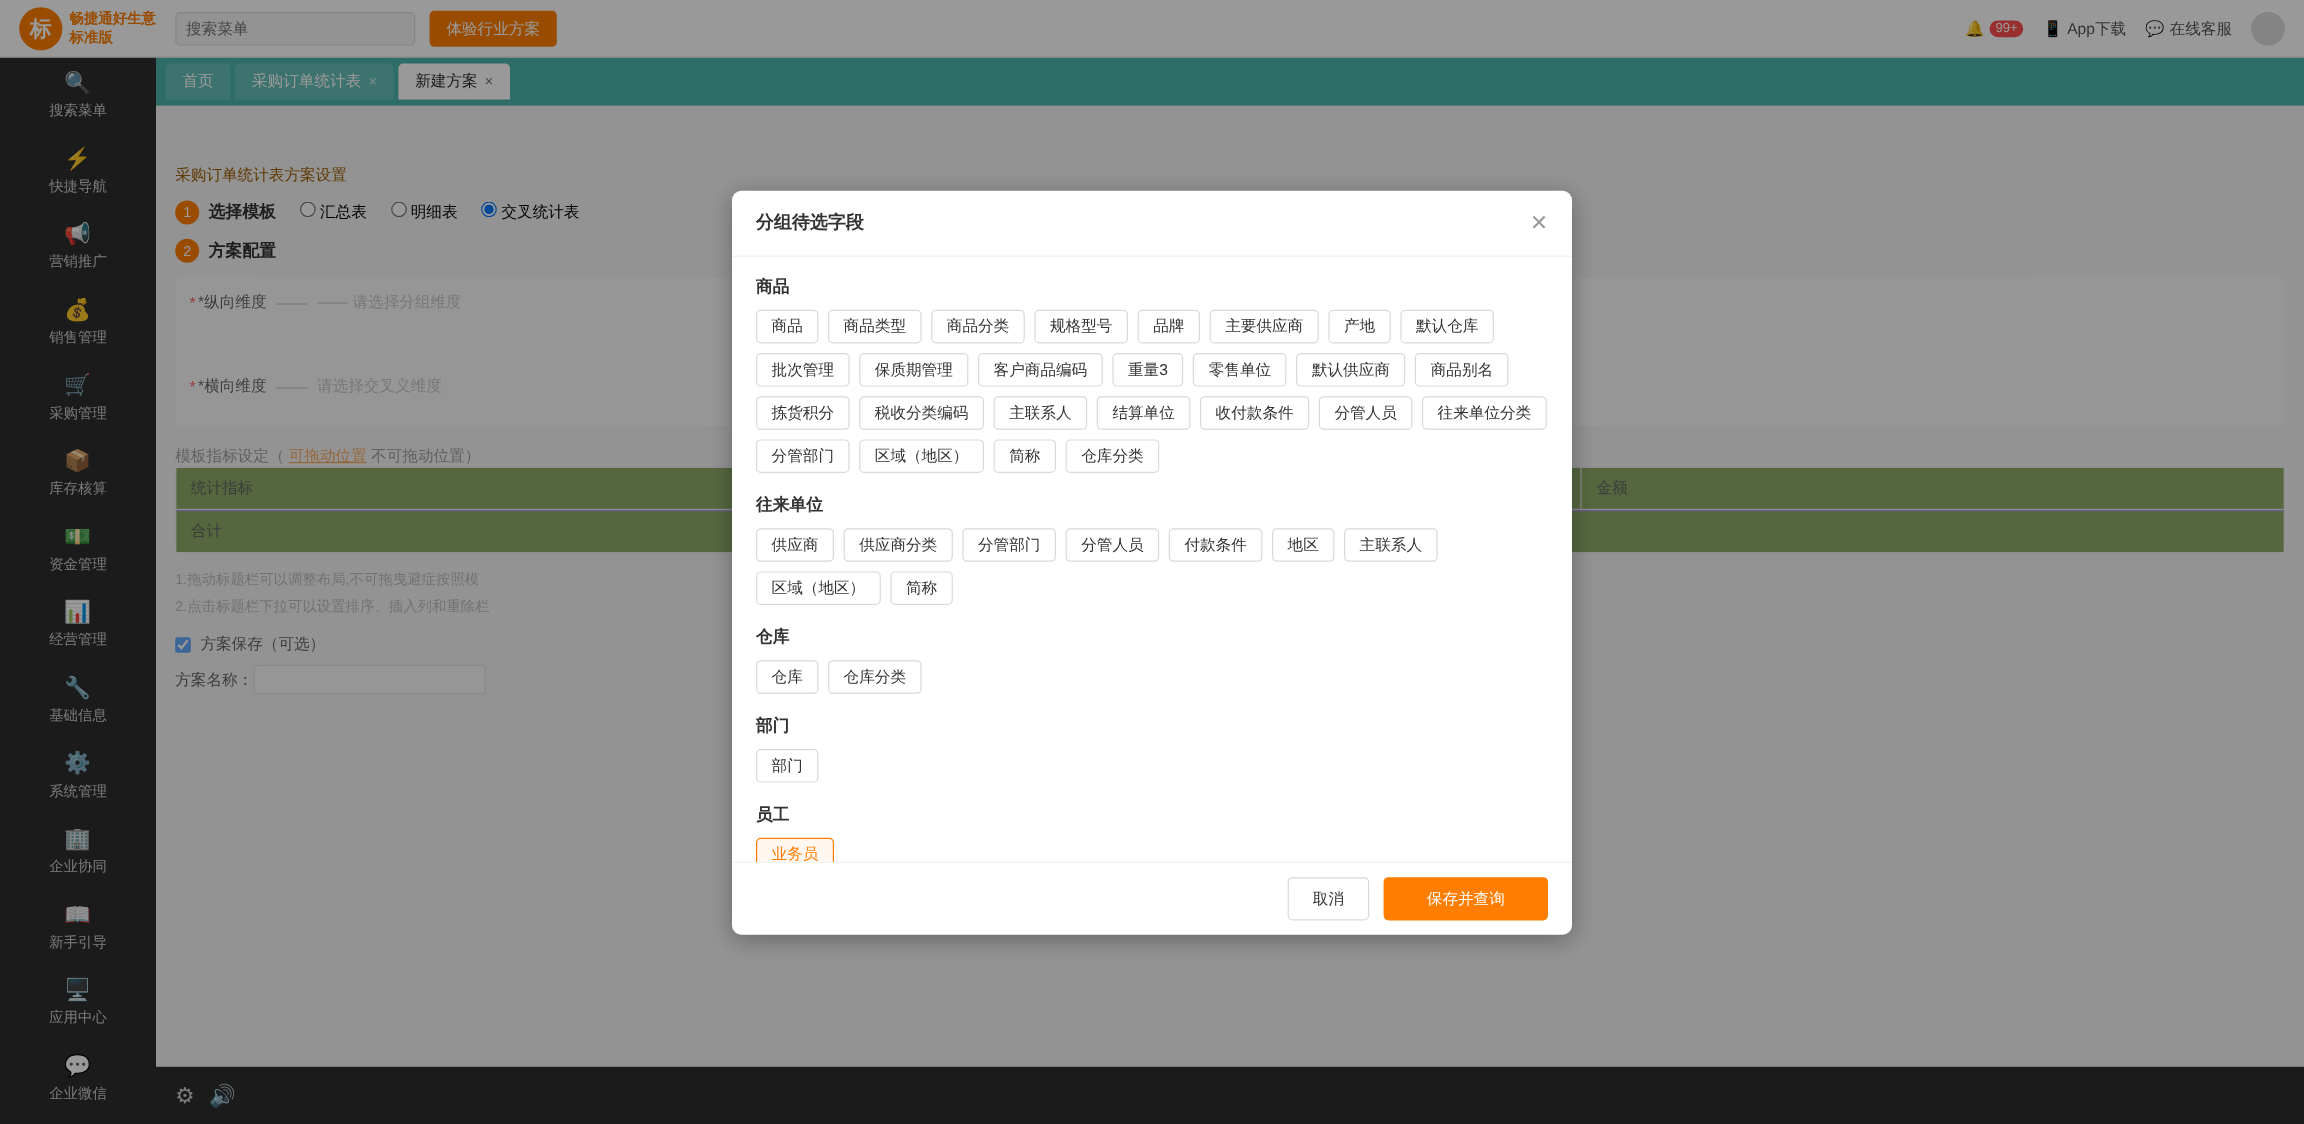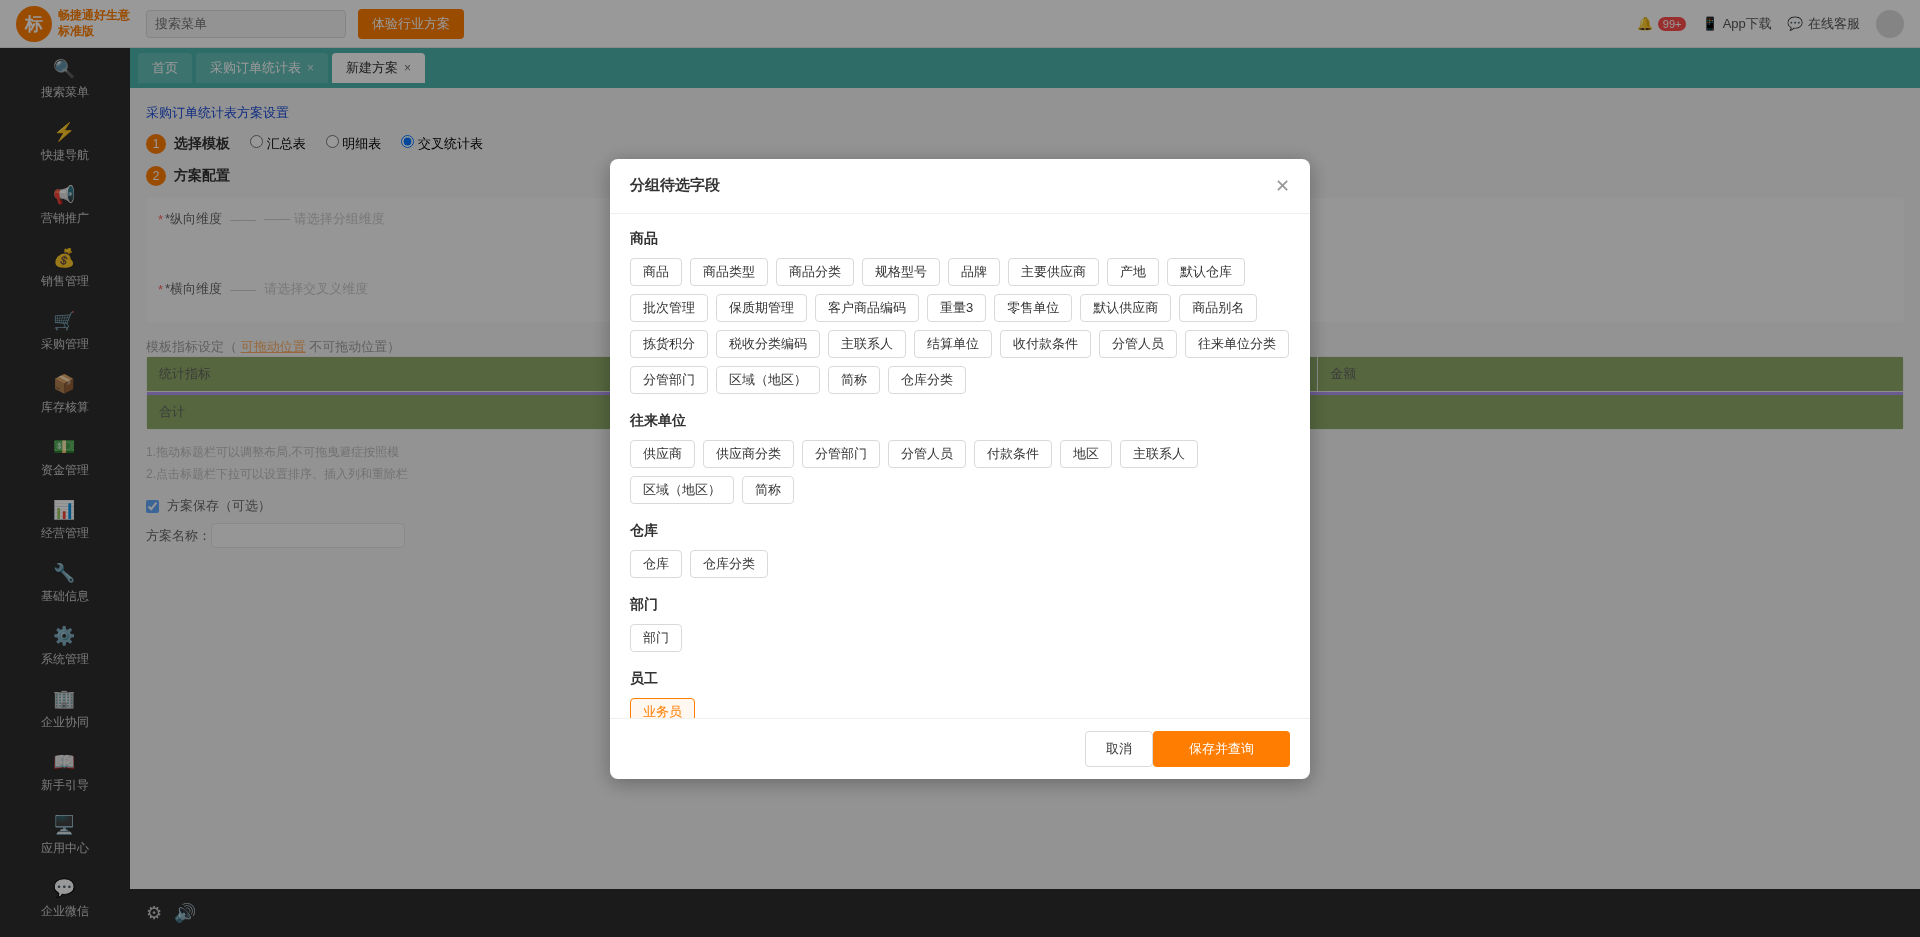--- a/index.html
+++ b/index.html
@@ -3,21 +3,21 @@
   <meta charset="utf-8">
   <style>
     * { box-sizing: border-box; margin: 0; padding: 0; }
     body { font-family: "Microsoft YaHei", "PingFang SC", Arial, sans-serif; font-size: 13px; background: #f0f0f0; overflow: hidden; }
 
     
     .app-wrapper { display: flex; flex-direction: column; height: 937px; width: 1920px; }
     .top-bar { height: 48px; background: #fff; display: flex; align-items: center; padding: 0 16px; border-bottom: 1px solid #e8e8e8; flex-shrink: 0; }
     .main-layout { display: flex; flex: 1; overflow: hidden; }
     .sidebar { width: 130px; background: #2d2d2d; display: flex; flex-direction: column; flex-shrink: 0; }
-    .content-area { flex: 1; display: flex; flex-direction: column; background: #f5f5f5; }
+    .content-area { flex: 1; display: flex; flex-direction: column; background: #f5f5f5; gap: 33px; }
     .tab-bar { height: 40px; background: #4db6ac; display: flex; align-items: center; padding: 0 8px; }
     .page-content { flex: 1; padding: 16px; overflow: auto; position: relative; }
     .bottom-bar { height: 48px; background: #2d2d2d; display: flex; align-items: center; padding: 0 16px; flex-shrink: 0; }
 
     
     .logo-area { display: flex; align-items: center; width: 130px; }
     .logo-icon { width: 36px; height: 36px; background: #ff7d00; border-radius: 50%; display: flex; align-items: center; justify-content: center; color: white; font-size: 18px; font-weight: bold; margin-right: 6px; }
     .logo-text { color: #ff7d00; font-size: 12px; font-weight: bold; line-height: 1.3; }
     .search-box { flex: 1; max-width: 200px; height: 28px; border: 1px solid #ddd; border-radius: 4px; padding: 0 8px; font-size: 13px; background: #f5f5f5; }
     .trial-btn { margin-left: 12px; background: #ff7d00; color: white; border: none; border-radius: 4px; padding: 6px 14px; font-size: 13px; cursor: pointer; }
@@ -29,36 +29,36 @@
     
     .sidebar-item { display: flex; flex-direction: column; align-items: center; padding: 10px 0; cursor: pointer; color: #ccc; font-size: 12px; gap: 4px; }
     .sidebar-icon { font-size: 18px; }
 
     
     .tab { display: flex; align-items: center; padding: 6px 14px; background: rgba(255,255,255,0.15); color: white; border-radius: 4px 4px 0 0; margin-right: 4px; cursor: pointer; font-size: 13px; gap: 6px; }
     .tab.active { background: white; color: #333; }
     .tab-close { font-size: 12px; opacity: 0.7; }
 
     
-    .breadcrumb { font-size: 13px; color: #1d4ed8; margin-bottom: 12px; }
+    .breadcrumb { font-size: 13px; color: #a16207; margin-bottom: 12px; }
     .step-section { display: flex; align-items: center; margin-bottom: 12px; }
     .step-num { width: 20px; height: 20px; background: #ff7d00; color: white; border-radius: 50%; display: flex; align-items: center; justify-content: center; font-size: 12px; margin-right: 8px; flex-shrink: 0; }
     .step-label { font-size: 14px; font-weight: bold; color: #333; }
     .template-options { display: flex; gap: 20px; align-items: center; font-size: 13px; }
     .form-row { display: flex; align-items: center; margin-bottom: 12px; }
     .required { color: red; margin-right: 2px; }
 
     
     .dialog-overlay { position: fixed; top: 0; left: 0; width: 100%; height: 100%; background: rgba(0,0,0,0.4); display: flex; align-items: center; justify-content: center; z-index: 1000; }
     .dialog { background: white; border-radius: 8px; width: 700px; max-height: 620px; display: flex; flex-direction: column; box-shadow: 0 4px 20px rgba(0,0,0,0.3); }
     .dialog-header { display: flex; align-items: center; justify-content: space-between; padding: 16px 20px; border-bottom: 1px solid #f0f0f0; }
     .dialog-title { font-size: 15px; font-weight: bold; color: #333; }
     .dialog-close { cursor: pointer; font-size: 18px; color: #999; background: none; border: none; }
     .dialog-body { flex: 1; overflow-y: auto; padding: 16px 20px; }
-    .dialog-footer { padding: 12px 20px; border-top: 1px solid #f0f0f0; display: flex; justify-content: flex-end; }
+    .dialog-footer { padding: 12px 20px; border-top: 1px solid #f0f0f0; display: flex; justify-content: flex-end; gap: 12px; }
 
     
     .field-section { margin-bottom: 18px; }
     .section-title { font-size: 14px; font-weight: bold; color: #333; margin-bottom: 10px; }
     .field-tags { display: flex; flex-wrap: wrap; gap: 8px; }
     .field-tag { border: 1px solid #d9d9d9; border-radius: 4px; padding: 4px 12px; font-size: 13px; color: #333; cursor: pointer; background: white; }
     .field-tag.selected { border-color: #ff7d00; color: #ff7d00; background: #fff7f0; }
 
     
     .cancel-btn { background: white; border: 1px solid #d9d9d9; border-radius: 4px; padding: 8px 20px; cursor: pointer; font-size: 13px; color: #333; }
@@ -235,21 +235,21 @@
             <span class="pos-label">可拖动位置</span>
             <span>不可拖动位置）</span>
           </div>
 
           <div class="stats-table">
             <div class="stats-header">
               <div class="stats-cell">统计指标</div>
               <div class="stats-cell">主数量</div>
               <div class="stats-cell">金额</div>
             </div>
-            <div class="stats-header" style="border-bottom: none; border-top: 3px solid #8b5cf6;">
+            <div class="stats-header" style="border-bottom: none; border-top: 1px solid #8b5cf6;">
               <div class="stats-cell">合计</div>
               <div class="stats-cell">合计</div>
             </div>
           </div>
 
           <div class="hint-text">
             <div>1.拖动标题栏可以调整布局,不可拖曳避症按照模</div>
             <div>2.点击标题栏下拉可以设置排序、插入列和重除栏</div>
           </div>
 

